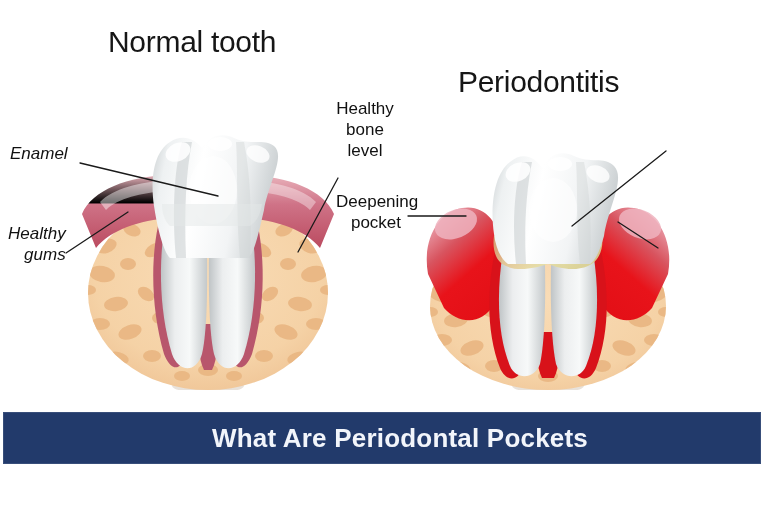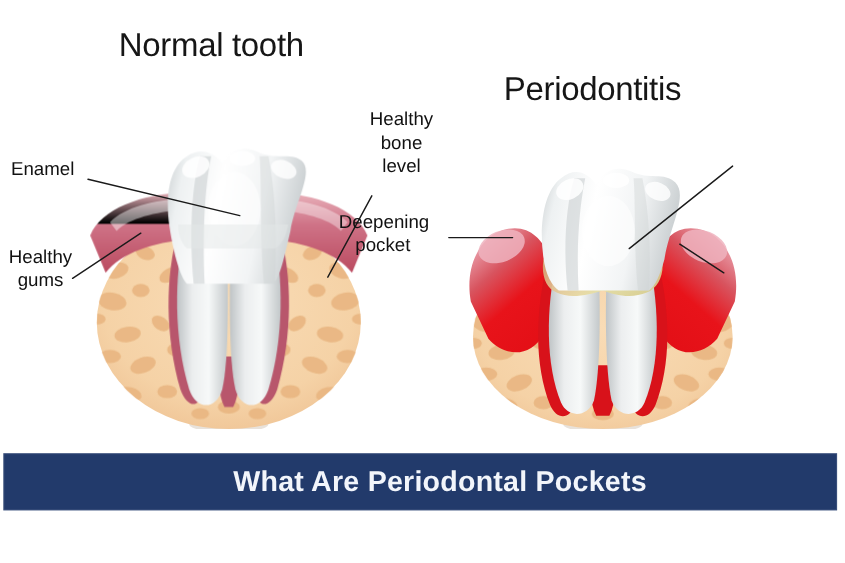--- a/index.html
+++ b/index.html
@@ -32,26 +32,26 @@
 
   
   .callout {
     position: absolute;
     font-size: 17px;
     line-height: 21px;
     color: #111111;
     white-space: pre-line;
   }
   .callout.center { text-align: center; }
-  .callout.left   { text-align: center; }
+  .callout.left   { text-align: right; font-style: italic; }
 
   #lbl-enamel        { left: 10px;  top: 143px; }
   #lbl-healthy-gums  { left: 8px;   top: 223px; }
   #lbl-bone-level    { left: 326px; top: 98px;  width: 78px; }
-  #lbl-deepening     { left: 308px; top: 191px; width: 80px; }
+  #lbl-deepening     { left: 336px; top: 191px; width: 80px; }
   #lbl-plaque        { left: 663px; top: 113px; width: 86px; }
   #lbl-inflammation  { left: 655px; top: 240px; }
 
   
   #leaders {
     position: absolute;
     left: 0; top: 0;
     width: 768px; height: 512px;
     pointer-events: none;
   }

